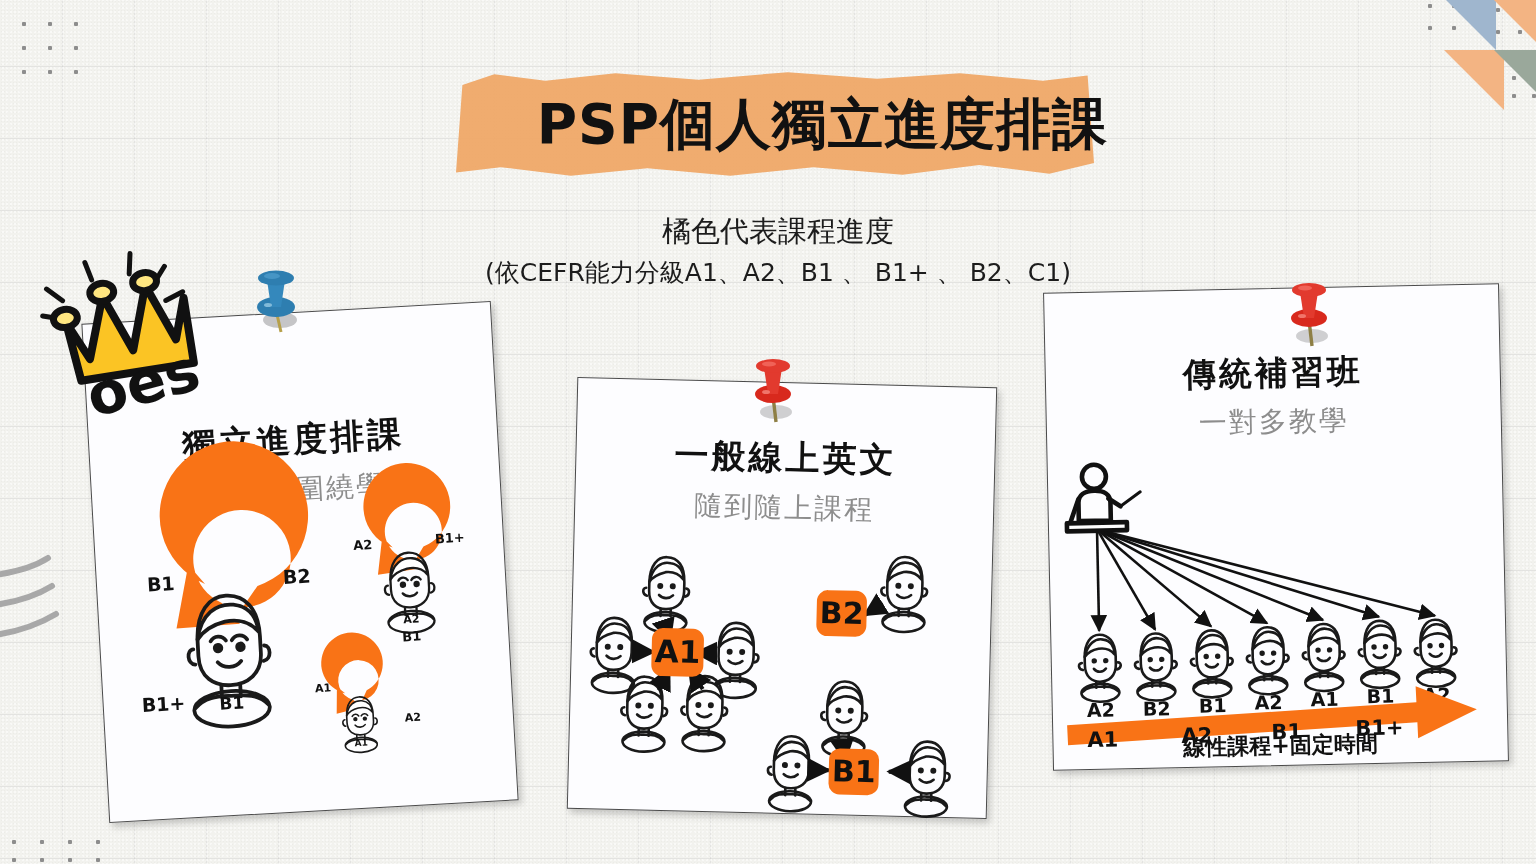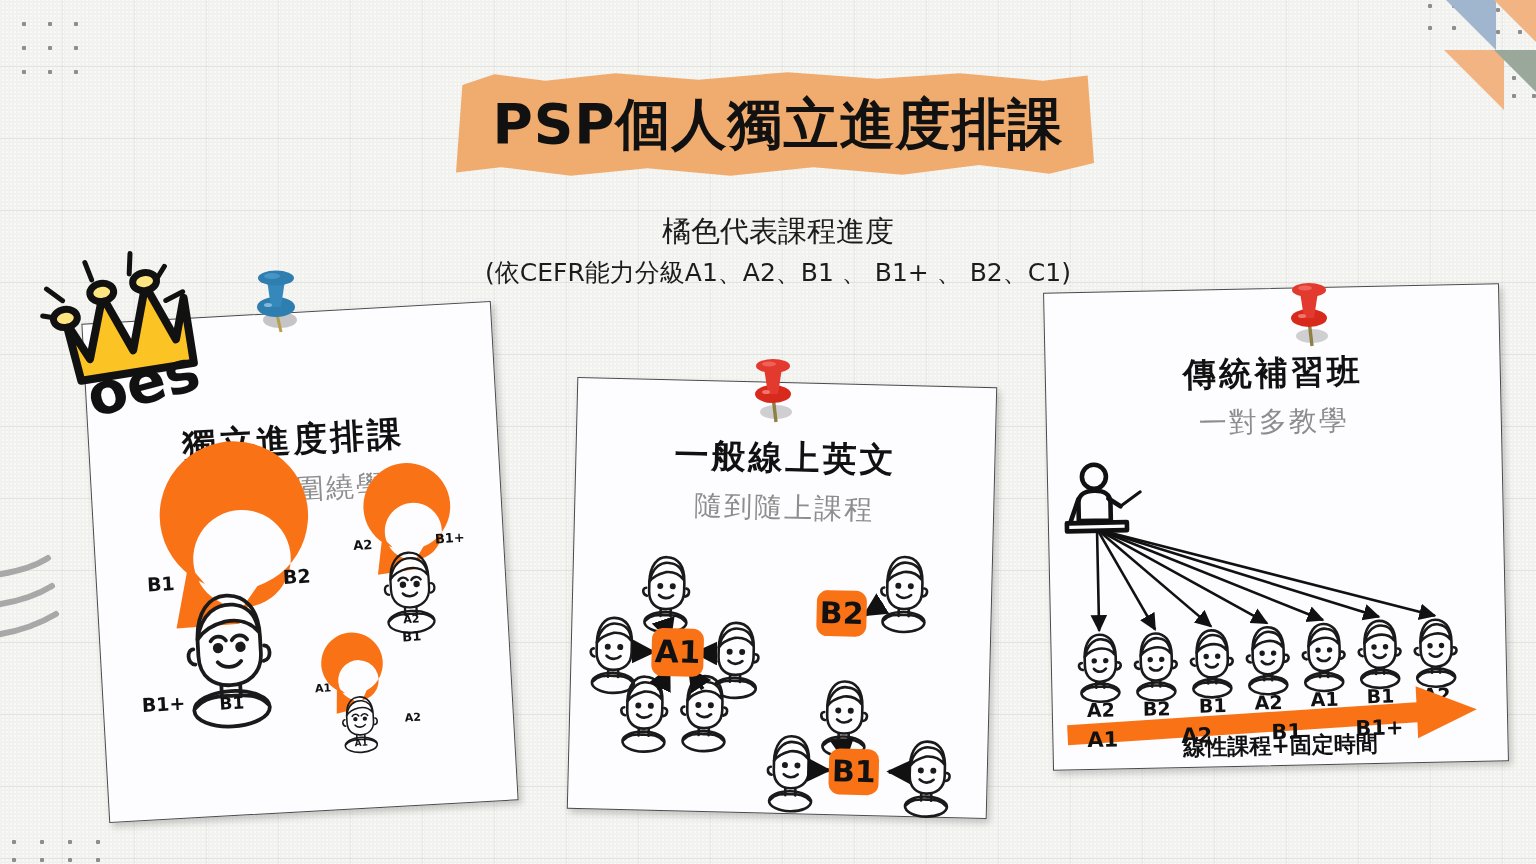--- a/index.html
+++ b/index.html
@@ -52,21 +52,21 @@
     opacity:.95;
   }
   #title-highlight::after{
     content:""; position:absolute; left:-12px; top:6px; width:40px; height:94px;
     background:#f0a868;
     clip-path:polygon(40% 0,100% 6%,100% 94%,30% 100%,0 60%,20% 30%);
     opacity:.75;
   }
   #page-title {
     position:absolute; left:0; top:2px; width:660px;
-    text-align:center;
+    text-align:right;
     font-family:"DejaVu Sans", sans-serif;
     font-size:55px; font-weight:700; color:#111; letter-spacing:1px;
     line-height:120px;
     white-space:nowrap;
   }
   #subtitle-1 {
     position:absolute; left:418px; top:212px; width:720px; text-align:center;
     font-size:29px; color:#1c1c1c; font-family:"DejaVu Sans", sans-serif;
   }
   #subtitle-2 {

